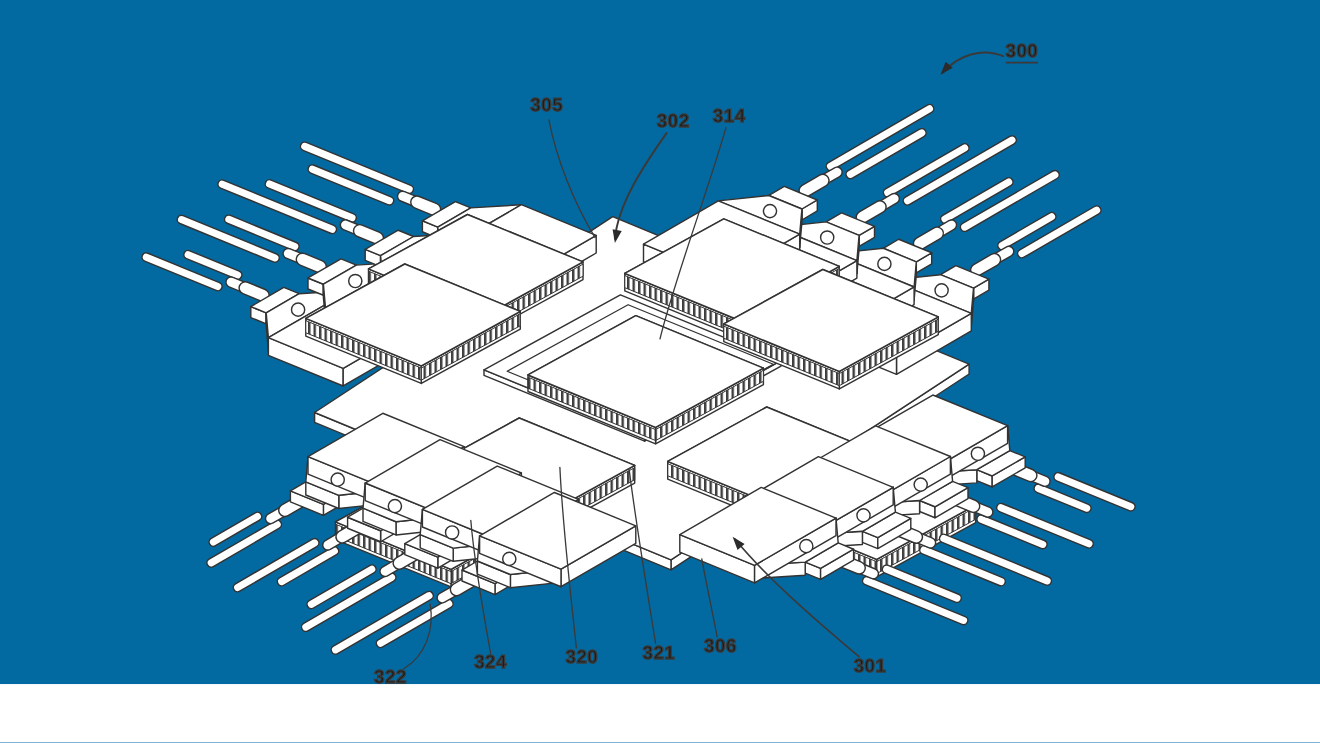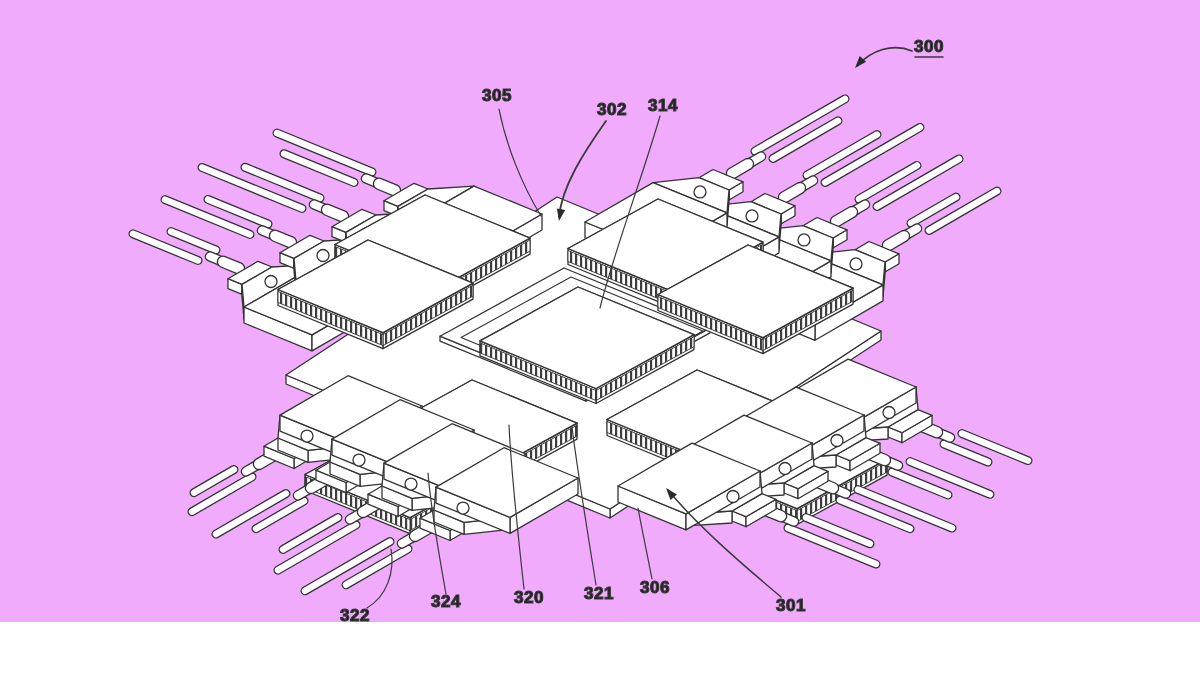--- a/index.html
+++ b/index.html
@@ -1,16 +1,16 @@
 <!DOCTYPE html>
 <html><head>
 <meta charset="utf-8">
 <style>
   html,body{margin:0;padding:0;background:#ffffff;}
-  .stage{position:relative;width:1200px;height:622px;background:#f0abfc;overflow:hidden;
+  .stage{position:relative;width:1200px;height:622px;background:#0369a1;overflow:hidden;
          font-family:"Liberation Sans","DejaVu Sans",sans-serif;}
   svg{display:block;}
   text.ref{font-family:"Liberation Sans","DejaVu Sans",sans-serif;font-size:17px;font-weight:bold;
            fill:#1b1b1b;letter-spacing:.5px;text-anchor:middle;}
 </style>
 </head>
 <body>
 
 <div class="stage">
   <svg width="1200" height="675" viewBox="0 0 1200 675">

